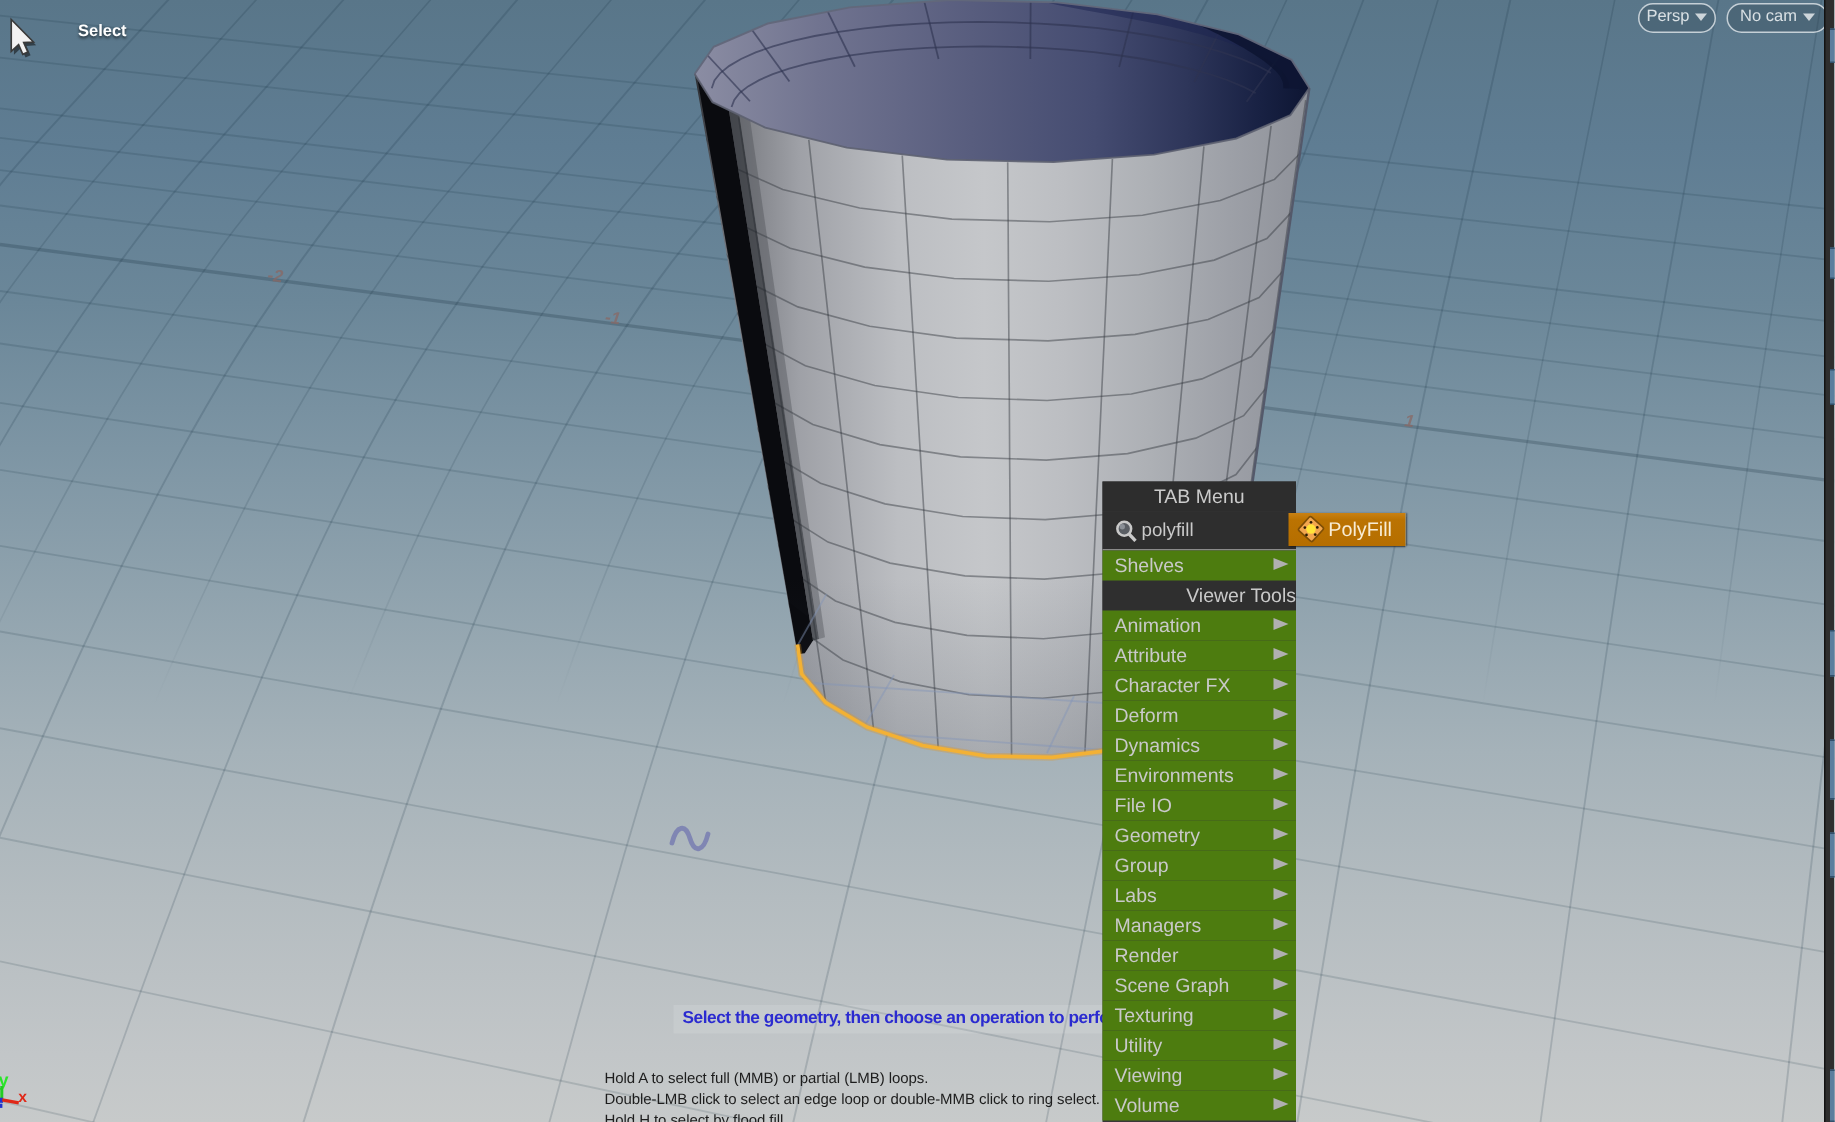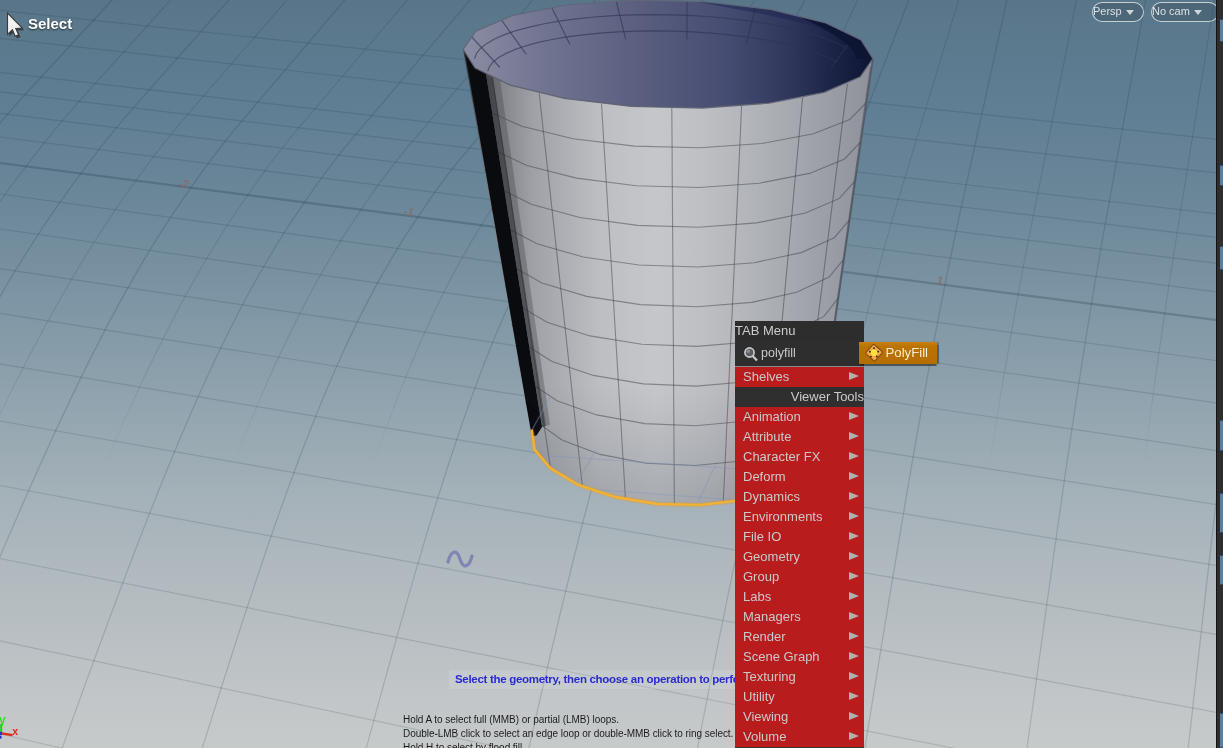--- a/index.html
+++ b/index.html
@@ -1,33 +1,33 @@
 <!DOCTYPE html>
 <html><head><meta charset="utf-8"><style>
 * { margin:0; padding:0; box-sizing:border-box; }
 html,body { width:1223px; height:748px; overflow:hidden; font-family:"Liberation Sans",sans-serif; }
 #vp { position:relative; width:1223px; height:748px;
   background:linear-gradient(180deg,#597689 0%,#5f7d93 13%,#6b8799 27%,#7d95a4 40%,#90a3ae 53%,#a5b2b9 67%,#b4bcc0 80%,#c2c6c8 94%,#c7caca 100%); }
 svg.main { position:absolute; left:0; top:0; }
 .abs { position:absolute; white-space:nowrap; }
-#sel { left:28px; top:15px; font-size:15px; font-weight:bold; color:#fff; text-shadow:0 1px 2px rgba(0,0,0,0.65); }
+#sel { left:52px; top:15px; font-size:11px; font-weight:bold; color:#fff; text-shadow:0 1px 2px rgba(0,0,0,0.65); }
 .pill { position:absolute; top:2px; height:20px; border:1.2px solid rgba(218,226,231,0.85); border-radius:10px;
-  background:rgba(48,66,78,0.30); color:#d9e0e4; font-size:11px; line-height:17.5px; text-align:left; }
+  background:rgba(48,66,78,0.30); color:#d9e0e4; font-size:11px; line-height:17.5px; text-align:center; }
 .pill .dn { display:inline-block; width:0; height:0; border-left:4px solid transparent; border-right:4px solid transparent;
   border-top:5px solid #cdd5da; margin-left:4px; vertical-align:middle; }
 #persp { left:1092px; width:52px; }
 #nocam { left:1151px; width:68px; }
 #bluemsg { left:455px; top:673px; font-size:11.5px; letter-spacing:-0.3px; font-weight:bold; color:#2b2bd0; }
 #bluebg { left:449px; top:670px; width:288px; height:19px; background:rgba(255,255,255,0.12); }
 #help { left:403px; top:713px; font-size:10px; letter-spacing:-0.05px; color:#1d1d1d; line-height:14.2px; }
 #menu { position:absolute; left:735px; top:320.5px; width:129px; height:748px; background:#383838; color:#c9c9c9; font-size:13px; }
-#mtitle { height:20px; background:#2d2d2d; color:#cbcbcb; line-height:20px; }
+#mtitle { height:20px; background:#2d2d2d; color:#cbcbcb; text-align:center; line-height:20px; }
 #msearch { height:26px; background:#2e2e2e; border-bottom:1px solid #8a8a8a; position:relative; }
 #msearch .q { position:absolute; left:26px; top:5px; font-size:12.5px; color:#c9c9c9; }
-.mrow { height:20px; line-height:20px; padding-left:8px; position:relative; background:#b91c1c; }
+.mrow { height:20px; line-height:20px; padding-left:8px; position:relative; background:#4d7c0f; }
 .mhead { height:20px; line-height:20px; text-align:right; background:#2f2f2f; }
 .arr { position:absolute; right:5px; top:5.5px; width:0; height:0; border-top:4.7px solid transparent;
   border-bottom:4.7px solid transparent; border-left:10px solid #b0b0b0; }
 #pfbtn { position:absolute; left:858.5px; top:342px; width:78px; height:21.5px;
   background:linear-gradient(180deg,#c98112 0%,#bb7302 20%,#b56e00 100%); box-shadow:0 1.5px 1px rgba(25,25,25,0.55), 1.5px 0 1px rgba(25,25,25,0.45);
   color:#f8ecd4; font-size:13.2px; line-height:21px; }
 #pfbtn span.t { margin-left:27px; }
 #rstrip { position:absolute; left:1216px; top:0; width:7px; height:748px; background:#2e2e2e; border-left:1.2px solid #121212; }
 .rpatch { position:absolute; left:3px; width:4px; background:#5b7e9e; border-top:1px solid #31506b; border-bottom:1px solid #31506b; }
 </style></head><body>

